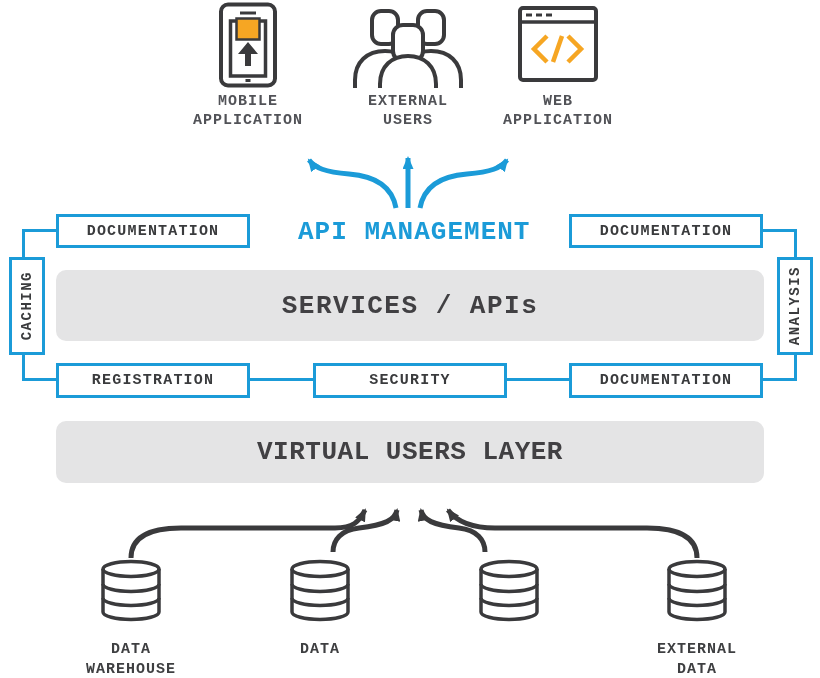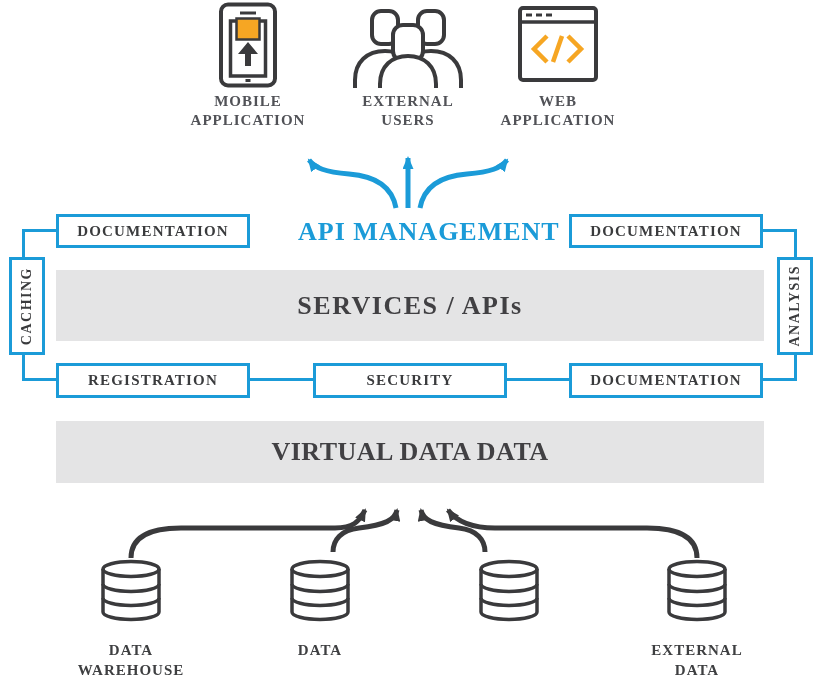--- a/index.html
+++ b/index.html
@@ -2,21 +2,21 @@
 <html style="--blue: #1b9bd8; --dark: #3a3a3c; --orange: #f6a623; --graybox: #e4e4e5;"><head>
 <meta charset="utf-8">
 <style>
   :root{
     --blue:#1b9bd8; --dark:#3a3a3c; --orange:#f6a623;
     --graybox:#e4e4e5; --graytext:#414043; --nodetext:#3a3b3d; --label:#3e3f41; --toplabel:#515257;
   }
   html,body{margin:0;padding:0;background:#fff;}
   .canvas{
     position:relative;width:820px;height:678px;background:#fff;overflow:hidden;
-    font-family:Liberation Serif, serif;
+    font-family:Liberation Mono, monospace;
   }
   .abs{position:absolute;}
   
   .icon-svg{color:var(--dark);}
   .src-label{
     width:170px;text-align:center;font-size:15px;font-weight:700;color:var(--toplabel);
     letter-spacing:1px;line-height:19px;
   }
   
   .blue-svg{color:var(--blue);}
@@ -36,21 +36,21 @@
   }
   .node.vertical span{
     writing-mode:vertical-rl;transform:rotate(180deg);display:inline-block;
     font-size:14px;letter-spacing:1.5px;
   }
   
   .conn{background:var(--blue);}
   
   .layer{
     background:var(--graybox);display:flex;align-items:center;justify-content:center;
-    color:var(--graytext);font-weight:600;white-space:nowrap;
+    color:var(--graytext);font-weight:600;white-space:nowrap;border-radius:10px;
   }
   .layer-services{font-size:26px;letter-spacing:1.5px;}
   .layer-virtual{font-size:26px;letter-spacing:0.5px;}
   
   .store-label{
     width:170px;text-align:center;font-size:15px;font-weight:700;color:var(--label);
     letter-spacing:1px;line-height:20px;
   }
 </style>
 </head>
@@ -151,21 +151,21 @@
   <div class="abs conn" style="left:794px;top:229px;width:3px;height:29px"></div>
   <div class="abs conn" style="left:794px;top:354px;width:3px;height:27px"></div>
   <div class="abs conn" style="left:763px;top:378px;width:34px;height:3px"></div>
   <div class="abs conn" style="left:250px;top:378px;width:63px;height:3px"></div>
   <div class="abs conn" style="left:507px;top:378px;width:62px;height:3px"></div>
 
   <div class="abs layer layer-services" style="left:56px;top:270px;width:708px;height:71px">
     <span>SERVICES / APIs</span>
   </div>
   <div class="abs layer layer-virtual" style="left:56px;top:421px;width:708px;height:62px">
-    <span>VIRTUAL DATA DATA</span>
+    <span>VIRTUAL USERS LAYER</span>
   </div>
 
   <svg class="abs" style="left:85px;top:490px;color:var(--dark)" width="650" height="75" viewBox="0 0 650 75">
     <defs>
       <marker id="mdark" markerUnits="userSpaceOnUse" markerWidth="14" markerHeight="11" refX="11" refY="5.5" orient="auto">
         <path d="M0,0 L13,5.5 L0,11 Z" fill="currentColor"></path>
       </marker>
     </defs>
     <g fill="none" stroke="currentColor" stroke-width="5">
       <path d="M46,68 C46,52 56,38 96,38 L250,38 C268,38 274,32 280,20" marker-end="url(#mdark)"></path>

